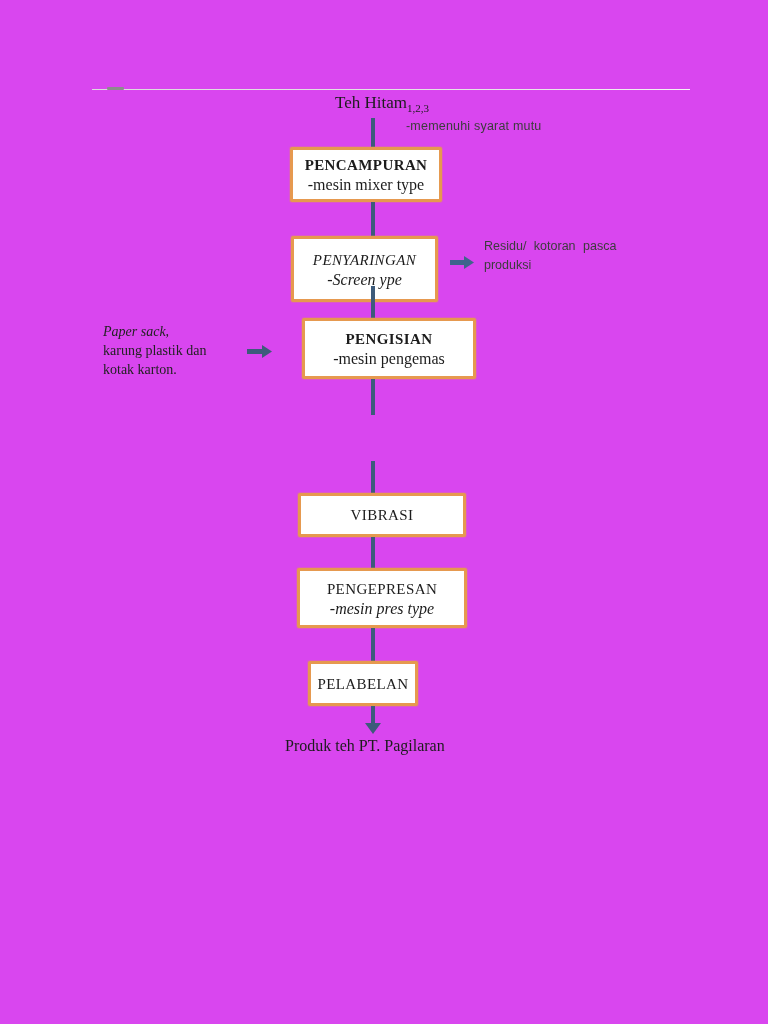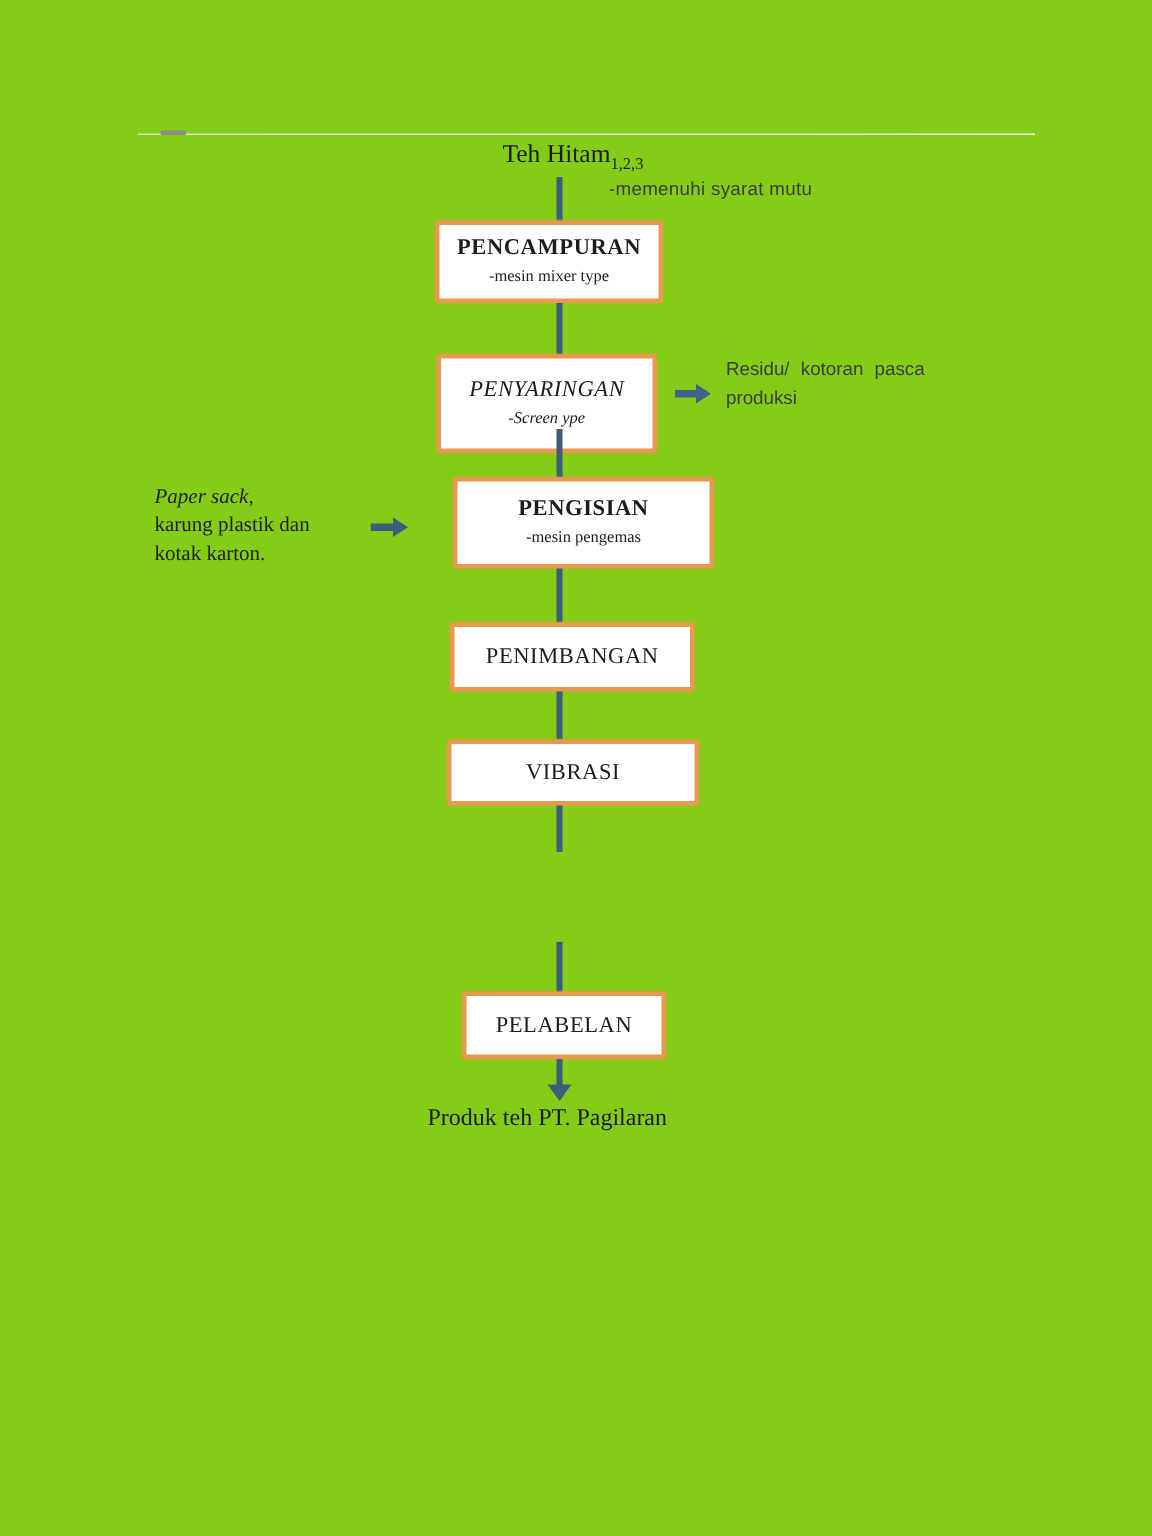--- a/index.html
+++ b/index.html
@@ -7,21 +7,21 @@
     --connector:#3d5b7b;
     --block-arrow:#3f648c;
     --text:#1c1c1c;
     --annot:#3c3c3c;
   }
   *{margin:0;padding:0;box-sizing:border-box;}
   html,body{background:#ffffff;}
   .canvas{
     position:relative;
     width:768px;height:1024px;
-    background:#84cc16;
+    background:#d946ef;
     overflow:hidden;
     font-family:"Liberation Serif", serif;
     color:var(--text);
   }
   .scan-line{
     position:absolute;left:92px;top:89px;width:598px;height:1px;
     background:linear-gradient(to right,#dcdcdc,#e6e6e6 70%,#f4f4f4);
   }
   .scan-dash{
     position:absolute;left:107px;top:87px;width:17px;height:3px;
@@ -45,21 +45,21 @@
     position:absolute;
     border:3px solid var(--box-border);
     border-radius:2px;
     background:#fff;
     display:flex;flex-direction:column;justify-content:center;align-items:center;
     text-align:center;
     box-shadow:0 0 0 1px rgba(230,153,79,.25);
   }
   .box-title{font-size:15px;line-height:20px;letter-spacing:.4px;}
   .box-title.bold{font-weight:bold;}
-  .box-sub{font-size:11px;line-height:19px;}
+  .box-sub{font-size:16px;line-height:19px;}
   .box-sub.italic{font-style:italic;}
   .harrow{position:absolute;fill:var(--block-arrow);}
   .harrow.dark{fill:var(--connector);}
   .residu{
     position:absolute;left:484px;top:237px;width:156px;
     font-family:"Liberation Sans", sans-serif;
     font-size:12.5px;line-height:19px;color:var(--annot);
   }
   .residu .l1{word-spacing:4px;}
   .packaging{
@@ -125,36 +125,37 @@
     <polygon points="15,0 25,6.5 15,13"></polygon>
   </svg>
 
   <div class="box" style="left:302px;top:318px;width:174px;height:61px;">
     <div class="box-title bold">PENGISIAN</div>
     <div class="box-sub">-mesin pengemas</div>
   </div>
 
   <div class="vline" style="top:379px;height:36px;"></div>
 
-  <div class="box" style="left:300px;top:415px;width:163px;height:46px;">
-    <div class="box-title">PENIMBANGAN</div>
-  </div>
 
   <div class="vline" style="top:461px;height:32px;"></div>
 
   <div class="box" style="left:298px;top:493px;width:168px;height:44px;">
     <div class="box-title">VIBRASI</div>
   </div>
 
   <div class="vline" style="top:537px;height:31px;"></div>
 
+  <div class="box" style="left:297px;top:568px;width:170px;height:60px;">
+    <div class="box-title">PENGEPRESAN</div>
+    <div class="box-sub italic">-mesin pres type</div>
+  </div>
 
   <div class="vline" style="top:628px;height:34px;"></div>
 
-  <div class="box" style="left:308px;top:661px;width:136px;height:45px;text-align:right;">
+  <div class="box" style="left:308px;top:661px;width:110px;height:45px;text-align:right;">
     <div class="box-title">PELABELAN</div>
   </div>
 
   <div class="vline" style="top:706px;height:19px;"></div>
   <div class="arrowhead"></div>
 
   <div class="end-label">Produk teh PT. Pagilaran</div>
 
 </div>
 

